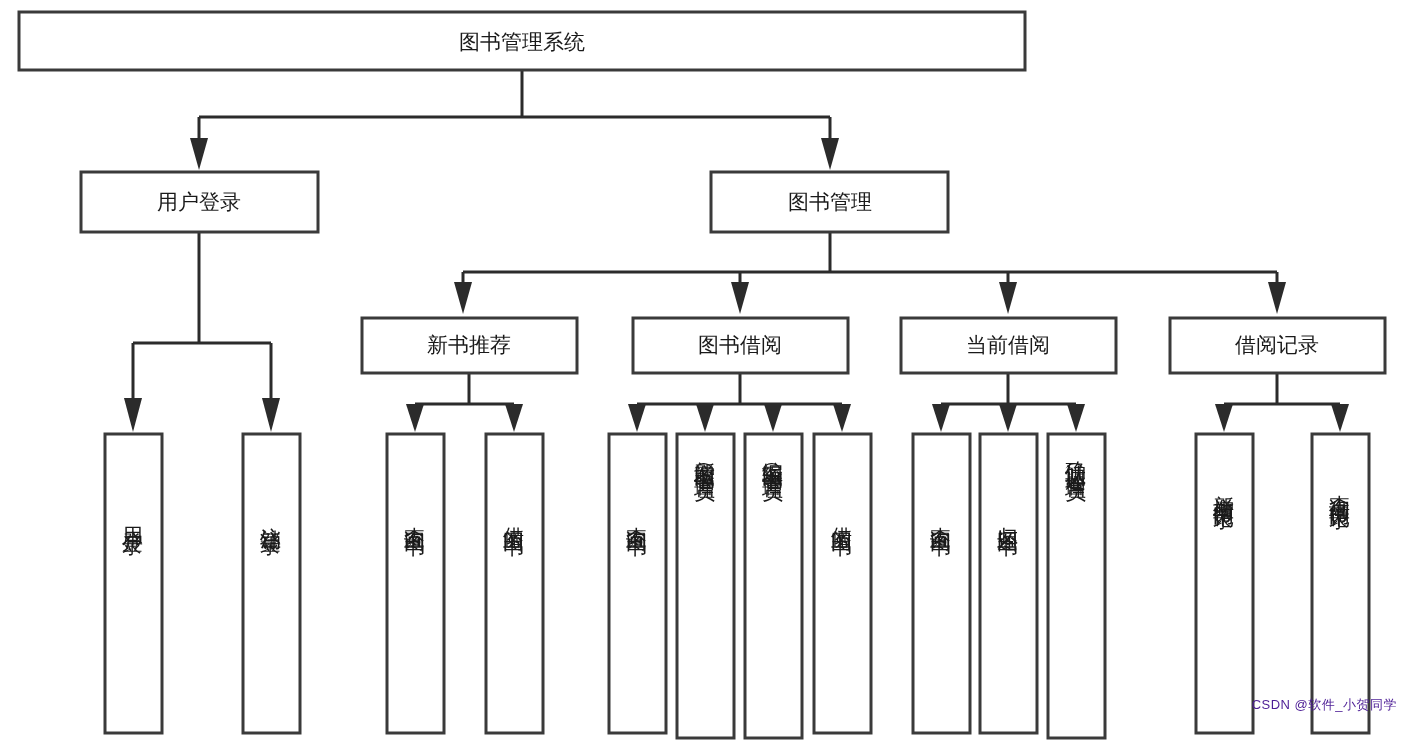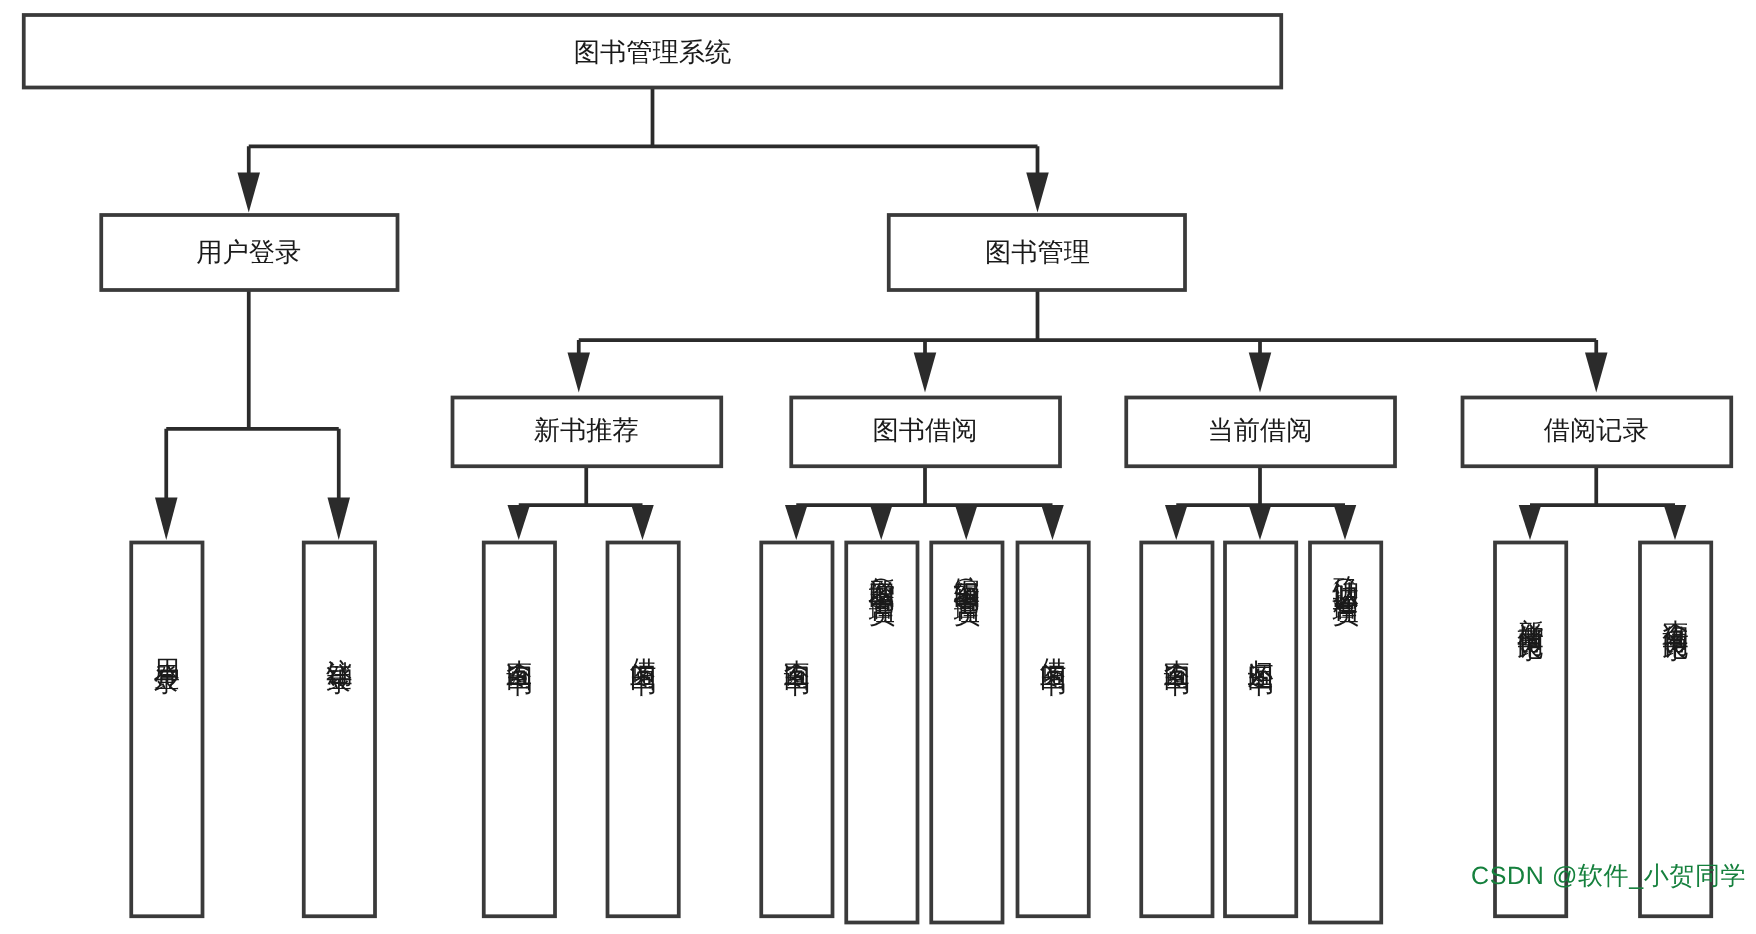--- a/index.html
+++ b/index.html
@@ -60,22 +60,22 @@
     white-space: nowrap;
     text-align: center;
     transform: translateX(-50%);
     pointer-events: none;
   }
   .watermark {
     position: absolute;
     right: 8px;
     bottom: 6px;
     font-family: "Liberation Sans", "DejaVu Sans", sans-serif;
-    font-size: 20px;
-    color: #15803d;
+    font-size: 13px;
+    color: #4c1d95;
     white-space: nowrap;
     letter-spacing: 0.5px;
   }
 </style>
 </head>
 <body>
 
 <div id="diagram-root">
 
   <svg class="diagram-svg" viewBox="0 0 1405 747" xmlns="http://www.w3.org/2000/svg">

